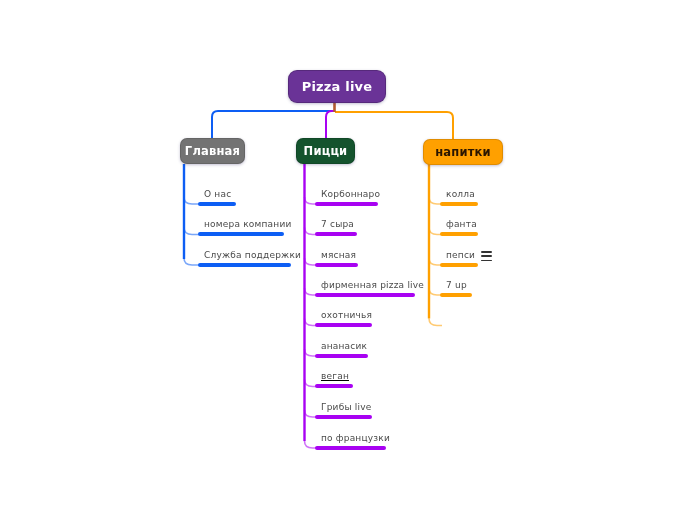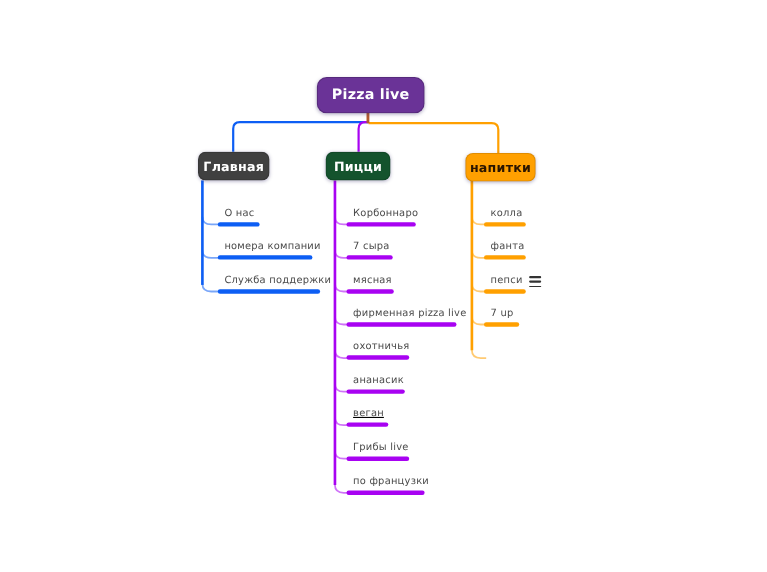--- a/index.html
+++ b/index.html
@@ -81,25 +81,25 @@
       <path d="M429 197 Q429 204 437 204 L442 204"></path>
       <path d="M429 227.5 Q429 234.5 437 234.5 L442 234.5"></path>
       <path d="M429 258 Q429 265 437 265 L442 265"></path>
       <path d="M429 288 Q429 295 437 295 L442 295"></path>
       <path d="M429 318.5 Q429 325.5 437 325.5 L442 325.5"></path>
     </g>
   </svg>
 
   <div class="node root-node" style="left: 288px; top: 70px; width: 98px; height: 33px; color: rgb(255, 255, 255); background: rgb(106, 51, 151);">Pizza live</div>
 
-  <div class="node branch-node" style="left: 180px; top: 138px; width: 65px; height: 26px; color: rgb(255, 255, 255); background: #404040;">Главная</div>
+  <div class="node branch-node" style="left: 180px; top: 138px; width: 65px; height: 26px; color: rgb(255, 255, 255); background: #737373;">Главная</div>
 
   <div class="node branch-node" style="left: 296px; top: 138px; width: 59px; height: 26px; color: rgb(255, 255, 255); background: #14532d;">Пицци</div>
 
-  <div class="node branch-node" style="left: 423px; top: 139px; width: 64px; height: 26px; color: rgb(43, 22, 0); background: rgb(255, 160, 0);">напитки</div>
+  <div class="node branch-node" style="left: 423px; top: 139px; width: 80px; height: 26px; color: rgb(43, 22, 0); background: rgb(255, 160, 0);">напитки</div>
 
   <div class="leaf" style="left:198px;top:188px;">
     <span class="leaf-label">О нас</span>
     <div class="leaf-line" style="width: 38px; background: rgb(13, 94, 244);"></div>
   </div>
   <div class="leaf" style="left:198px;top:218px;">
     <span class="leaf-label">номера компании</span>
     <div class="leaf-line" style="width: 86px; background: rgb(13, 94, 244);"></div>
   </div>
   <div class="leaf" style="left:198px;top:249px;">

